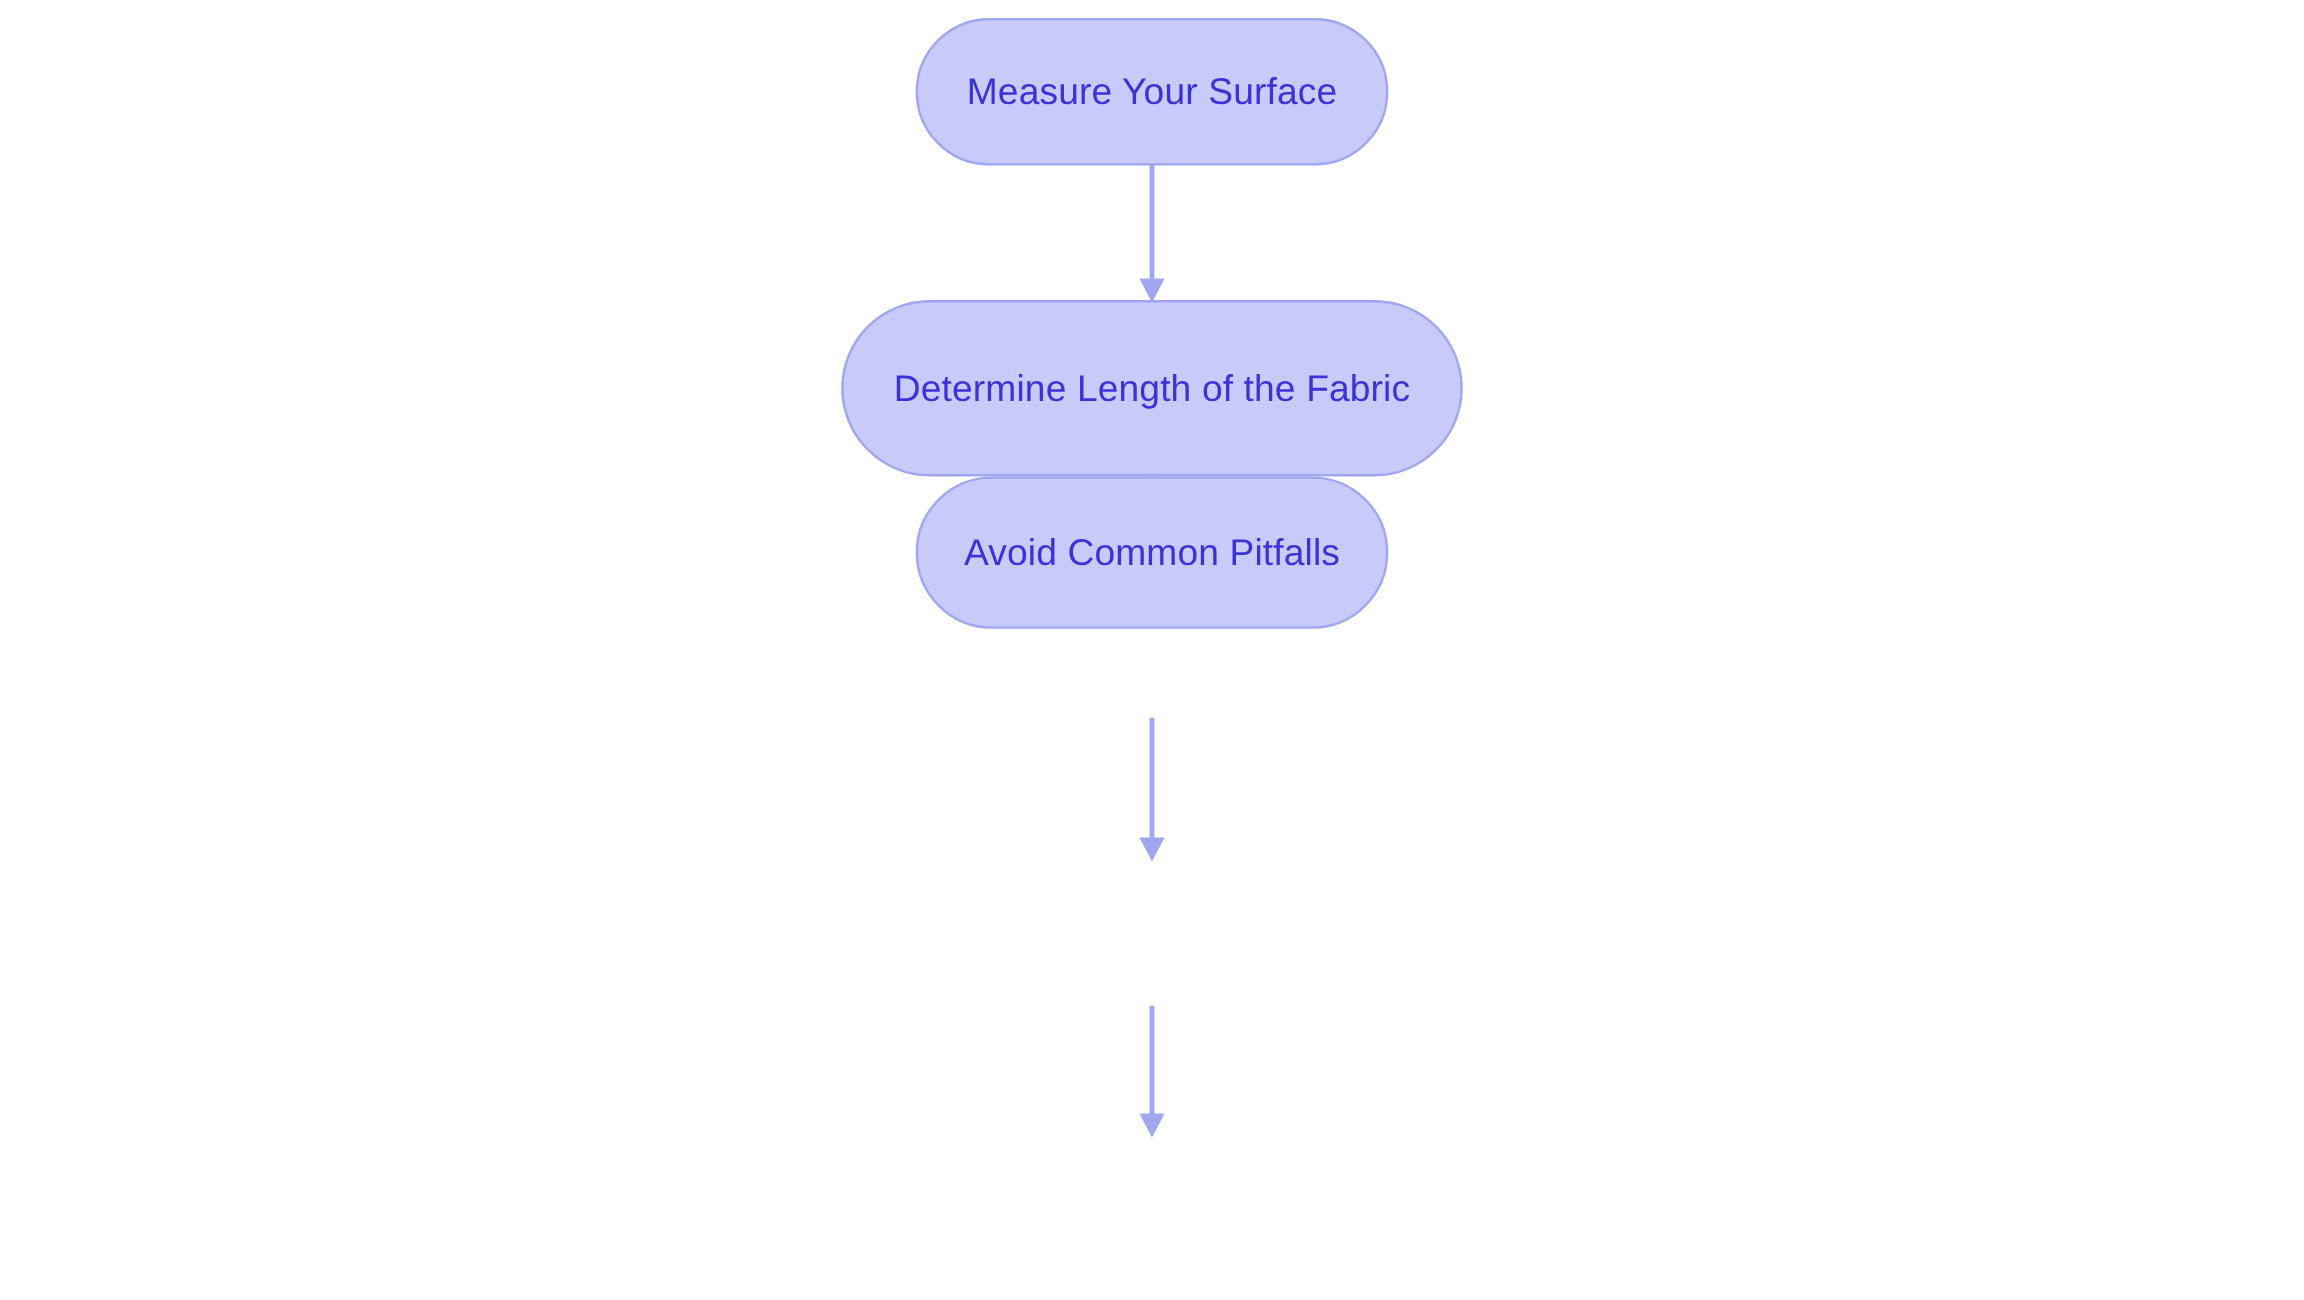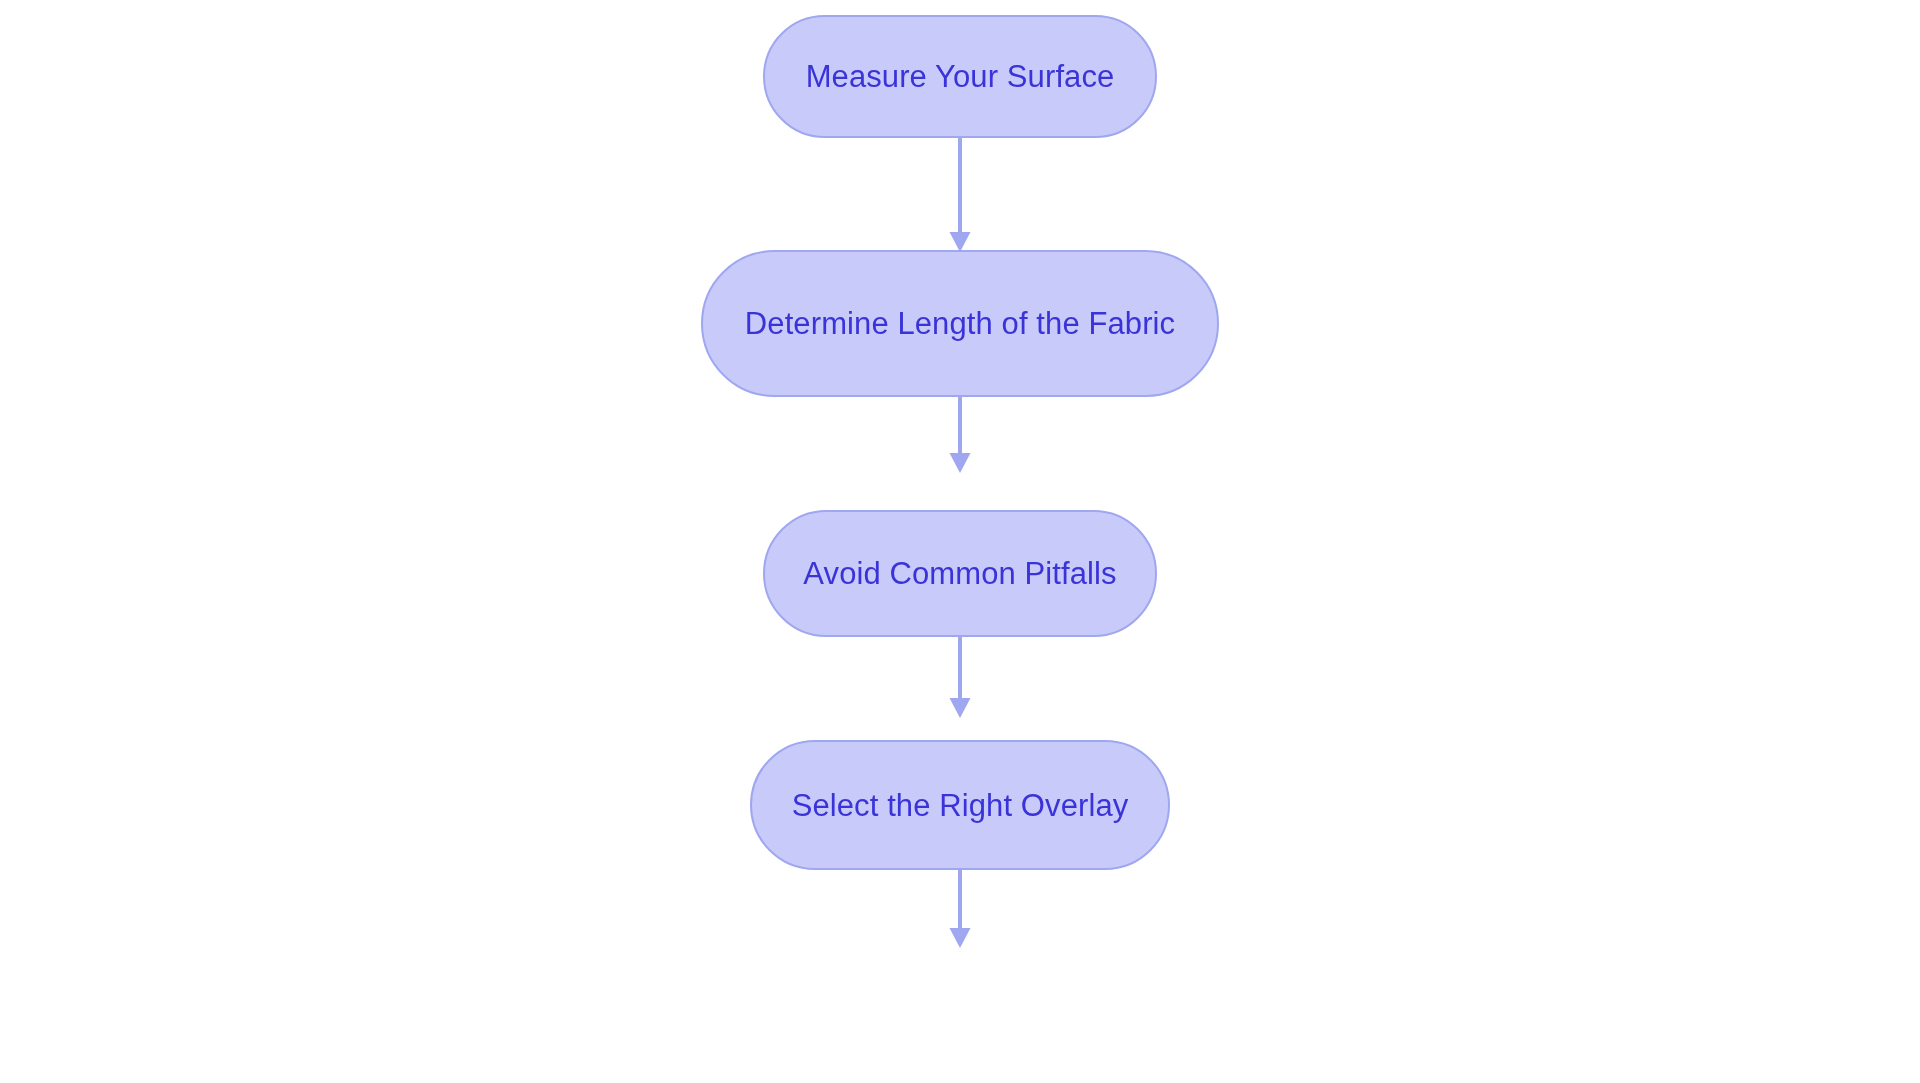--- a/index.html
+++ b/index.html
@@ -43,21 +43,21 @@
   }
   .node-label {
     display: block;
     line-height: 1;
     padding: 0 6px;
   }
   
   .node-1 { width: 394px; height: 123px; margin-top: 15px;  font-size: 31px; }
   .node-2 { width: 518px; height: 147px; margin-top: 112px; font-size: 31px; }
   .node-3 { width: 908px; height: 132px; margin-top: 105px; font-size: 31px; }
-  .node-4 { width: 394px; height: 127px; margin-top: 113px; font-size: 31px; }
+  .node-4 { width: 394px; height: 127px; font-size: 31px; }
   .node-5 { width: 420px; height: 130px; margin-top: 103px; font-size: 31px; }
 
   
   .connector {
     position: absolute;
     left: 50%;
     transform: translateX(-50%);
     pointer-events: none;
   }
   .connector svg { display: block; }
@@ -103,18 +103,15 @@
 
     <div class="node node-2">
       <span class="node-label">Determine Length of the Fabric</span>
     </div>
 
 
     <div class="node node-4">
       <span class="node-label">Avoid Common Pitfalls</span>
     </div>
 
-    <div class="node node-5">
-      <span class="node-label">Select the Right Overlay</span>
-    </div>
 
   </div>
 </div>
 
 </body></html>

